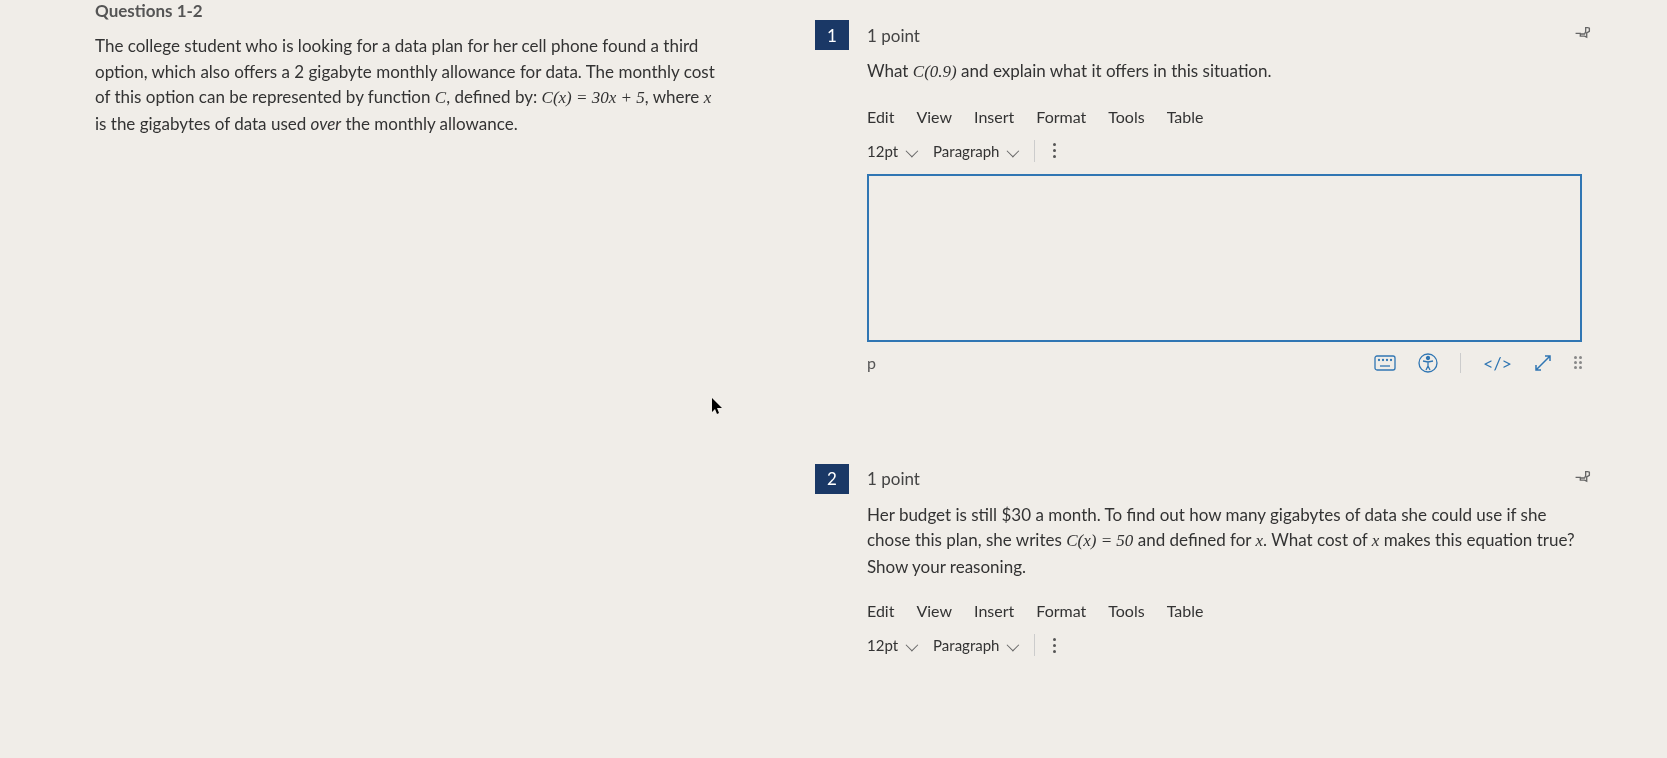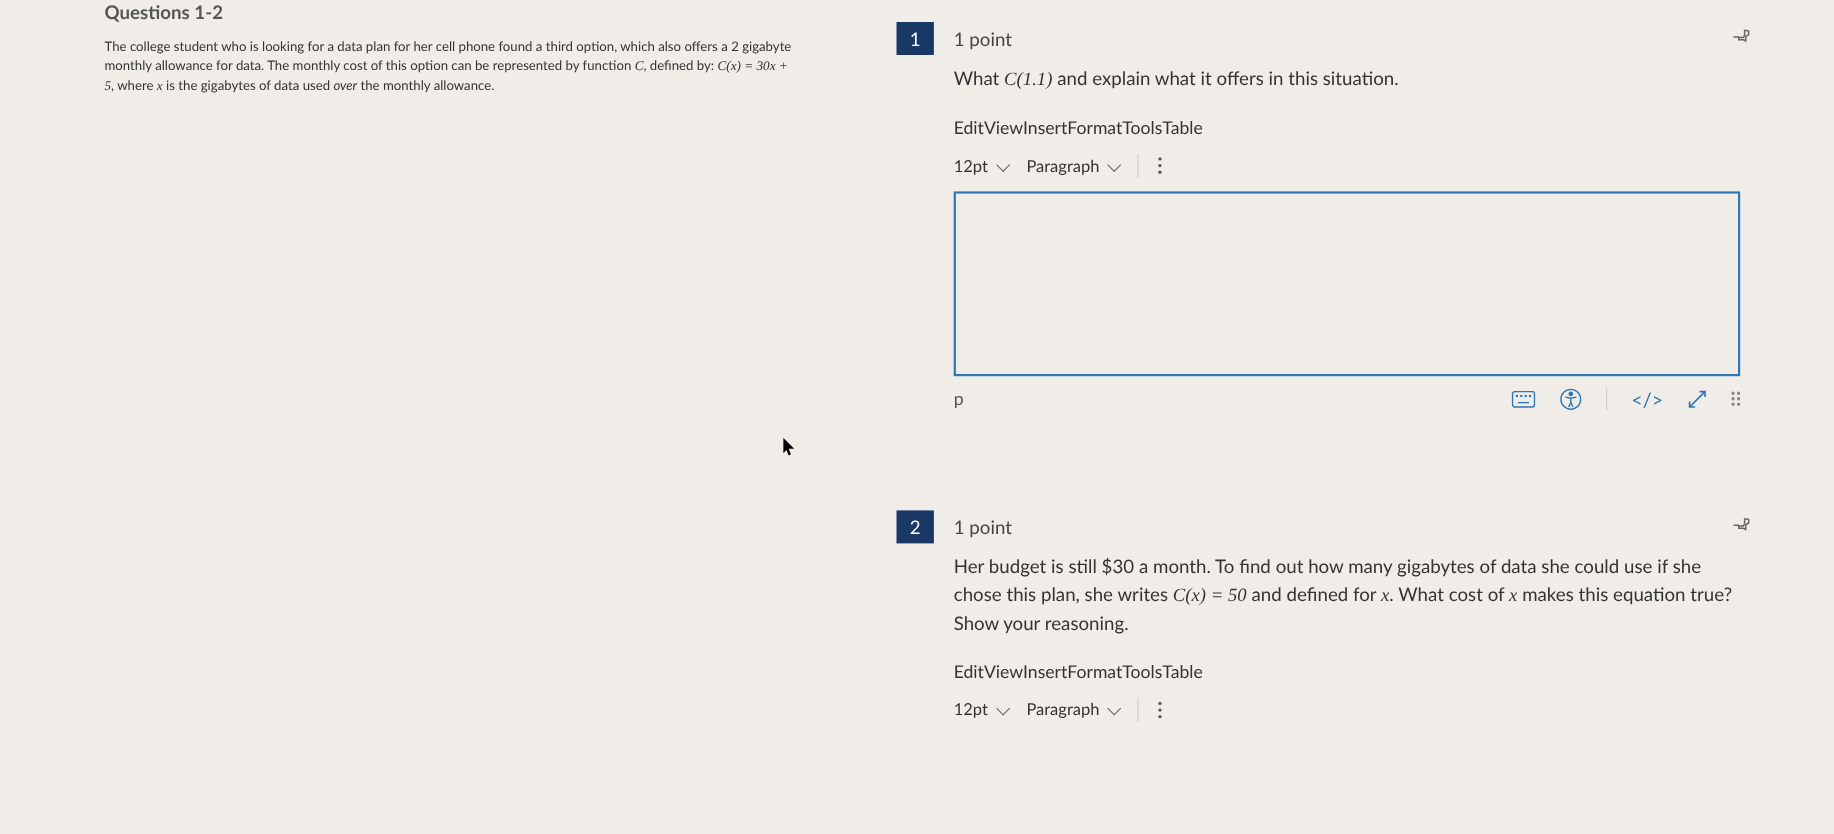--- a/index.html
+++ b/index.html
@@ -21,21 +21,21 @@
       padding: 0 30px 0 60px;
       flex-shrink: 0;
     }
     .section-header {
       font-size: 17px;
       font-weight: 700;
       color: #555;
       margin-bottom: 12px;
     }
     .question-context {
-      font-size: 12px;
+      font-size: 17px;
       line-height: 1.5;
       color: #333;
     }
     .math-i { font-style: italic; font-family: 'Times New Roman', serif; }
     .right-panel {
       flex: 1;
       padding: 20px 50px 0 60px;
     }
     .question-block {
       margin-bottom: 90px;
@@ -76,20 +76,21 @@
       line-height: 1.5;
       color: #333;
       margin-left: 52px;
       margin-bottom: 22px;
     }
     .editor-container {
       margin-left: 52px;
     }
     .editor-menu {
       display: flex;
+      gap: 22px;
       font-size: 16px;
       color: #333;
       margin-bottom: 14px;
     }
     .editor-menu span { cursor: pointer; }
     .editor-toolbar {
       display: flex;
       align-items: center;
       gap: 18px;
       font-size: 15px;
@@ -189,21 +190,21 @@
         <svg viewBox="0 0 24 24" fill="none" stroke="#666" stroke-width="1.8">
             <path d="M12 2l3 3-1 4 4 4-3 1-4 4-2-2 4-4-1-3-4-4 2-2z"></path>
             <line x1="9" y1="15" x2="4" y2="20"></line>
           </svg>
       </div>
       <div class="question-header">
         <div class="question-number">1</div>
         <div class="question-points">1 point</div>
       </div>
       <div class="question-prompt">
-        <span>What </span><span class="math-i">C(1.1)</span><span> and explain what it offers in this situation.</span>
+        <span>What </span><span class="math-i">C(0.9)</span><span> and explain what it offers in this situation.</span>
       </div>
       <div class="editor-container">
         <div class="editor-menu">
           <span>Edit</span>
           <span>View</span>
           <span>Insert</span>
           <span>Format</span>
           <span>Tools</span>
           <span>Table</span>
         </div>

